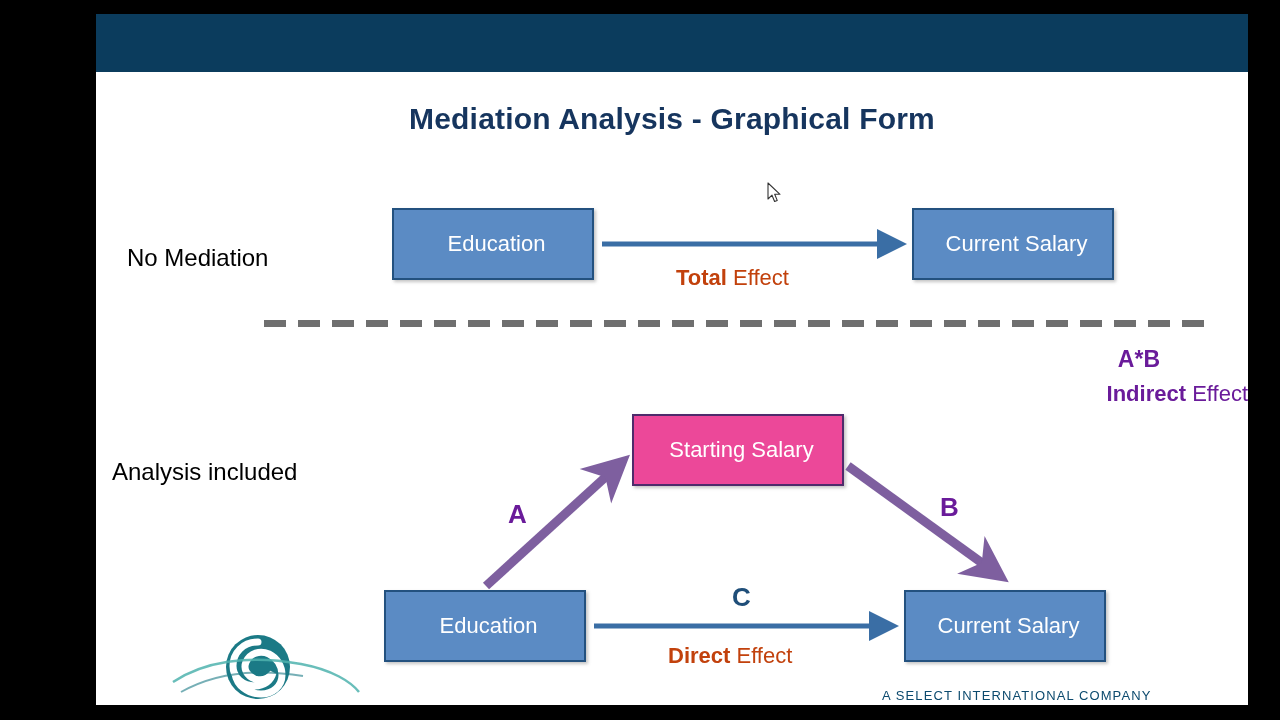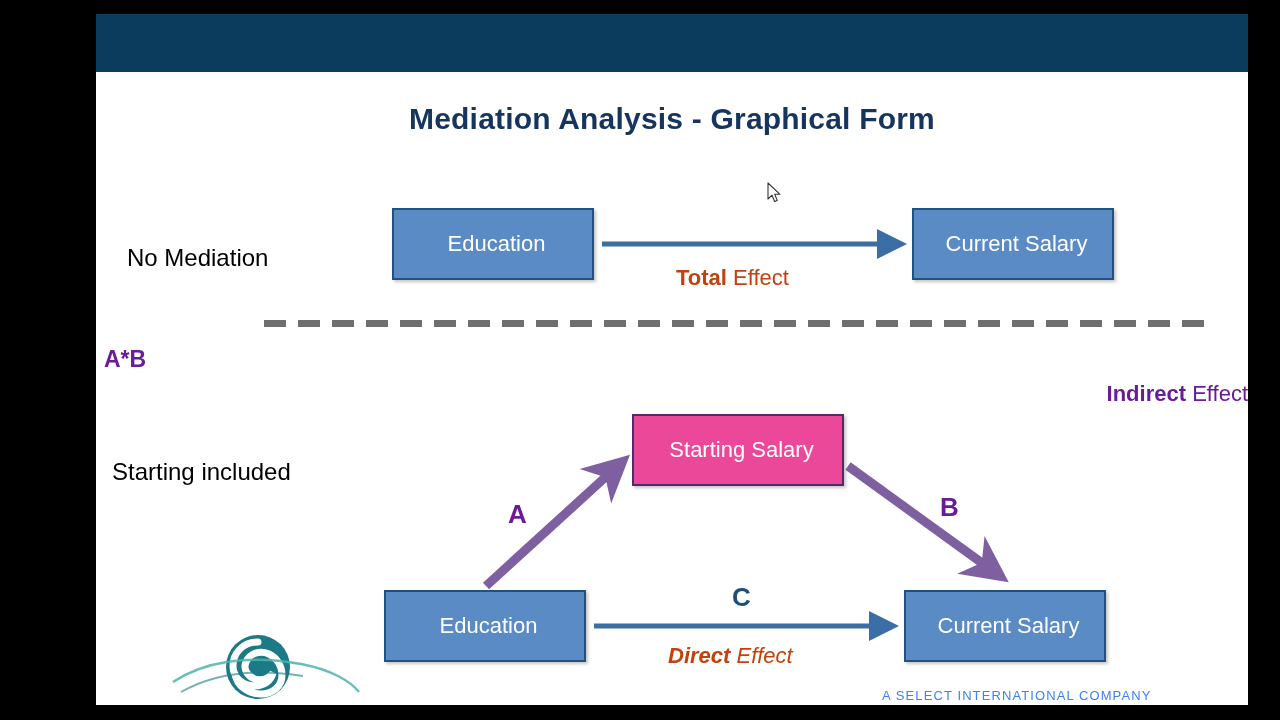--- a/index.html
+++ b/index.html
@@ -139,21 +139,21 @@
     width: 250px;
     height: 110px;
   }
 
   #tagline {
     position: absolute;
     left: 786px;
     top: 674px;
     font-size: 13px;
     letter-spacing: 1.1px;
-    color: #3b82f6;
+    color: #0c4a6e;
     white-space: nowrap;
   }
 
   
   #cursor {
     position: absolute;
     left: 735px;
     top: 182px;
     width: 16px;
     height: 22px;
@@ -179,23 +179,23 @@
     <div class="node blue" style="left:816px; top:194px; width:202px; height:72px;">
       <span>Current Salary</span>
     </div>
 
     <div class="effect-cap cap-blue" style="left:580px; top:251px;">
       <span class="strong">Total</span><span> Effect</span>
     </div>
 
     <div id="divider"></div>
 
-    <div class="side-label" style="left:16px; top:444px;">Starting included</div>
-
-    <div class="effect-cap cap-purple" style="left:8px; top:332px; width:1064px; text-align:left; font-weight:bold; font-size:23px;">A*B</div>
+    <div class="side-label" style="left:16px; top:444px;">Analysis included</div>
+
+    <div class="effect-cap cap-purple" style="left:0; top:332px; width:1064px; text-align:right; font-weight:bold; font-size:23px;">A*B</div>
 
     <div class="effect-cap cap-purple" style="left:0; top:367px; width:1152px; text-align:right;">
       <span class="strong">Indirect</span><span> Effect</span>
     </div>
 
     <div class="node purple" style="left:536px; top:400px; width:212px; height:72px;">
       <span>Starting Salary</span>
     </div>
 
     <div class="node blue" style="left:288px; top:576px; width:202px; height:72px;">
@@ -205,21 +205,21 @@
     <div class="node blue" style="left:808px; top:576px; width:202px; height:72px;">
       <span>Current Salary</span>
     </div>
 
     <div class="path-letter" style="left:412px; top:485px;">A</div>
 
     <div class="path-letter" style="left:844px; top:478px;">B</div>
 
     <div class="path-letter blueletter" style="left:636px; top:568px;">C</div>
 
-    <div class="effect-cap cap-blue" style="left:572px; top:629px;font-style:italic;">
+    <div class="effect-cap cap-blue" style="left:572px; top:629px;">
       <span class="strong">Direct</span><span> Effect</span>
     </div>
 
     <svg id="arrow-layer" viewBox="0 0 1152 691">
       <defs>
         <marker id="bluehead" markerWidth="6" markerHeight="6" refX="4.6" refY="3" orient="auto" markerUnits="strokeWidth">
           <path d="M0,0 L6,3 L0,6 Z" fill="#3a6ea5"></path>
         </marker>
         <marker id="purplehead" markerWidth="5.2" markerHeight="5.6" refX="4.0" refY="2.8" orient="auto" markerUnits="strokeWidth">
           <path d="M0,0.2 L5.2,2.8 L0,5.4 L1.5,2.8 Z" fill="#7e5f9f"></path>

